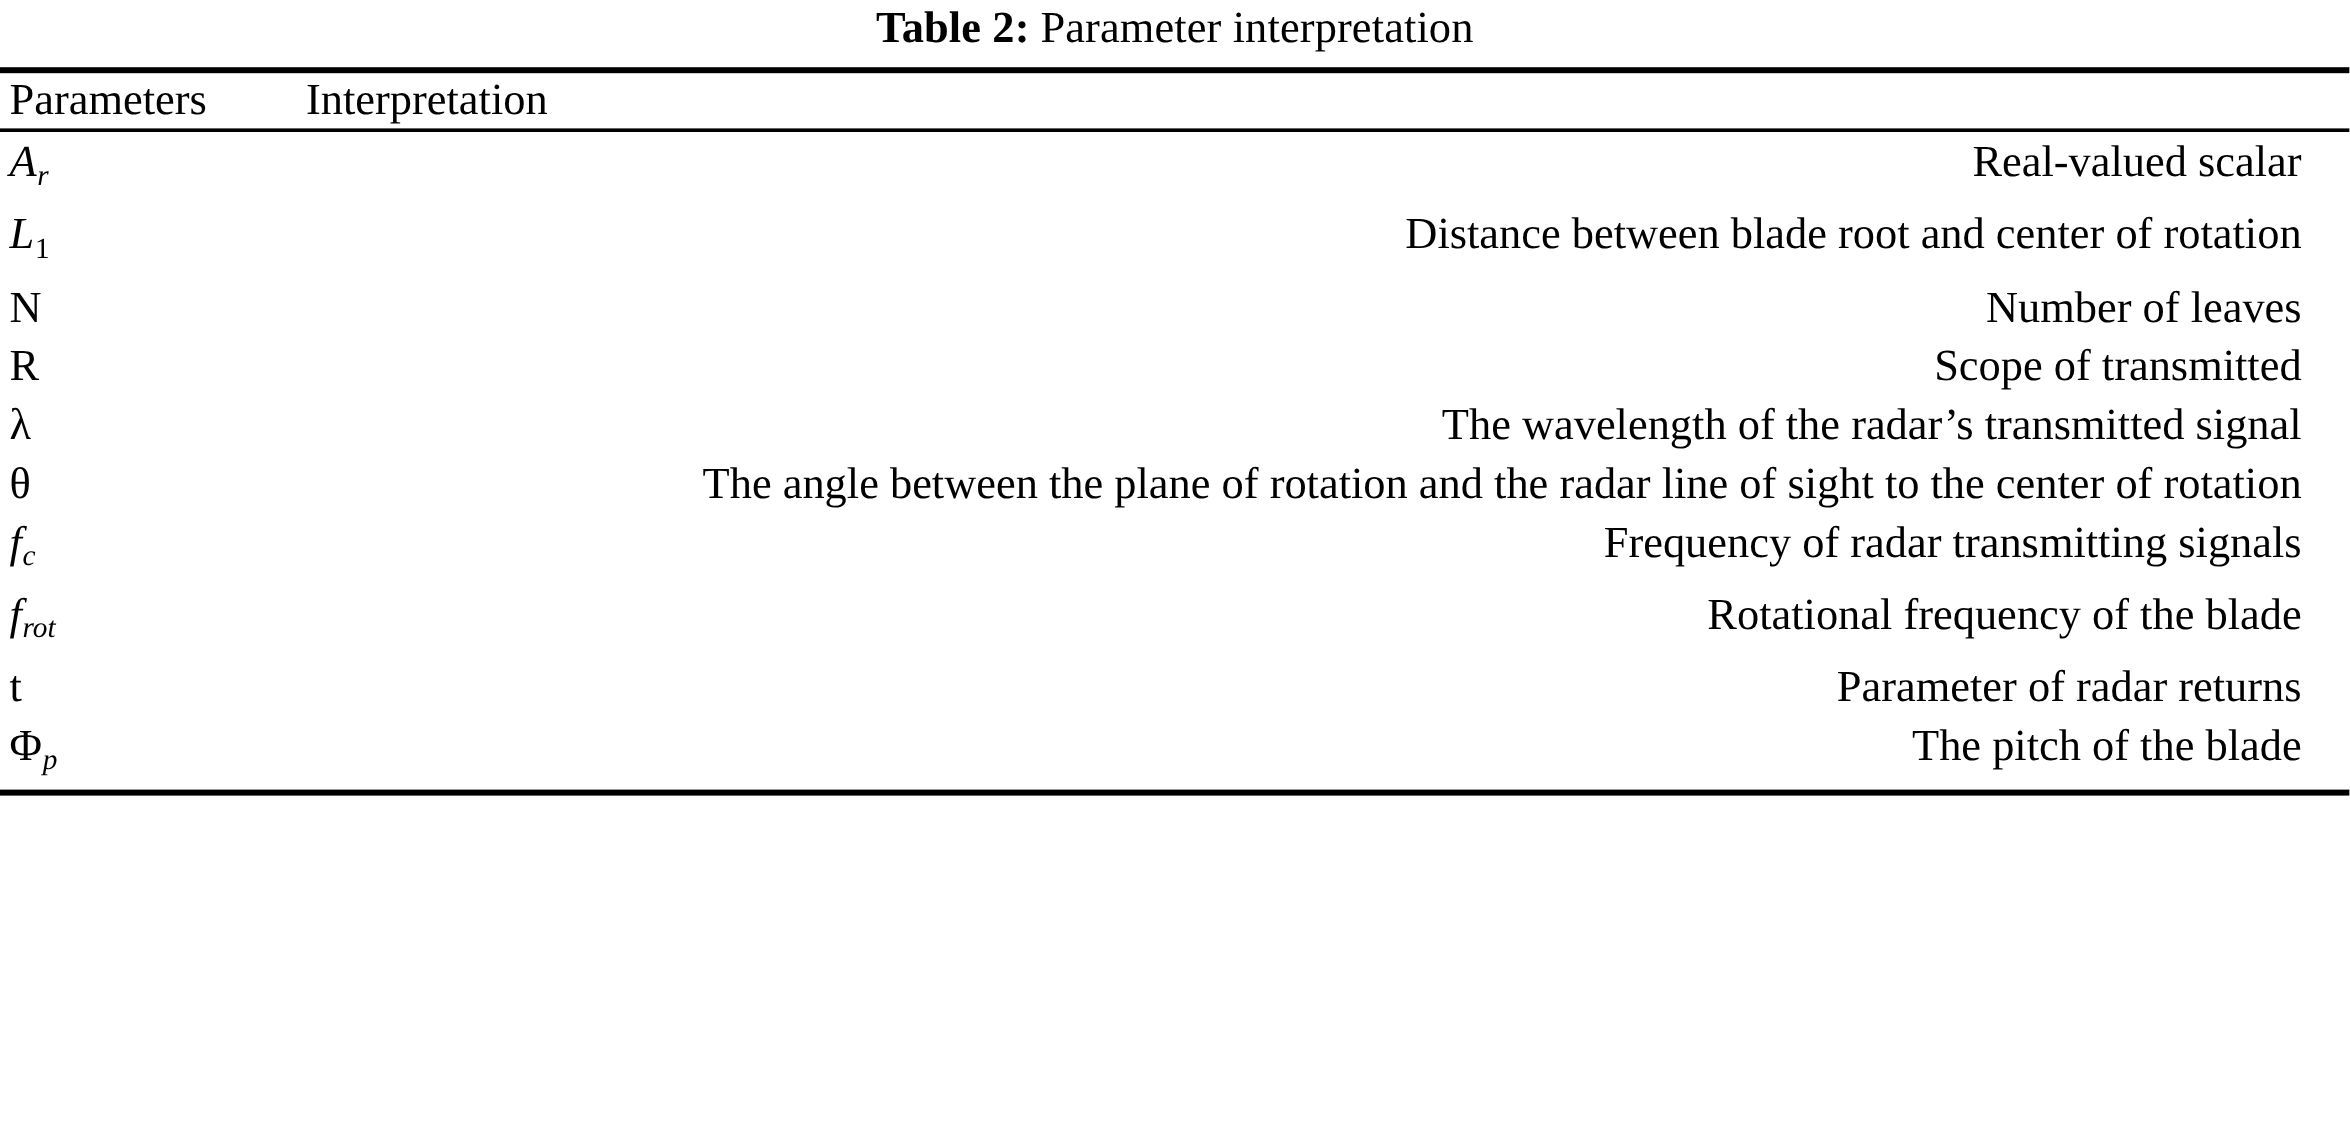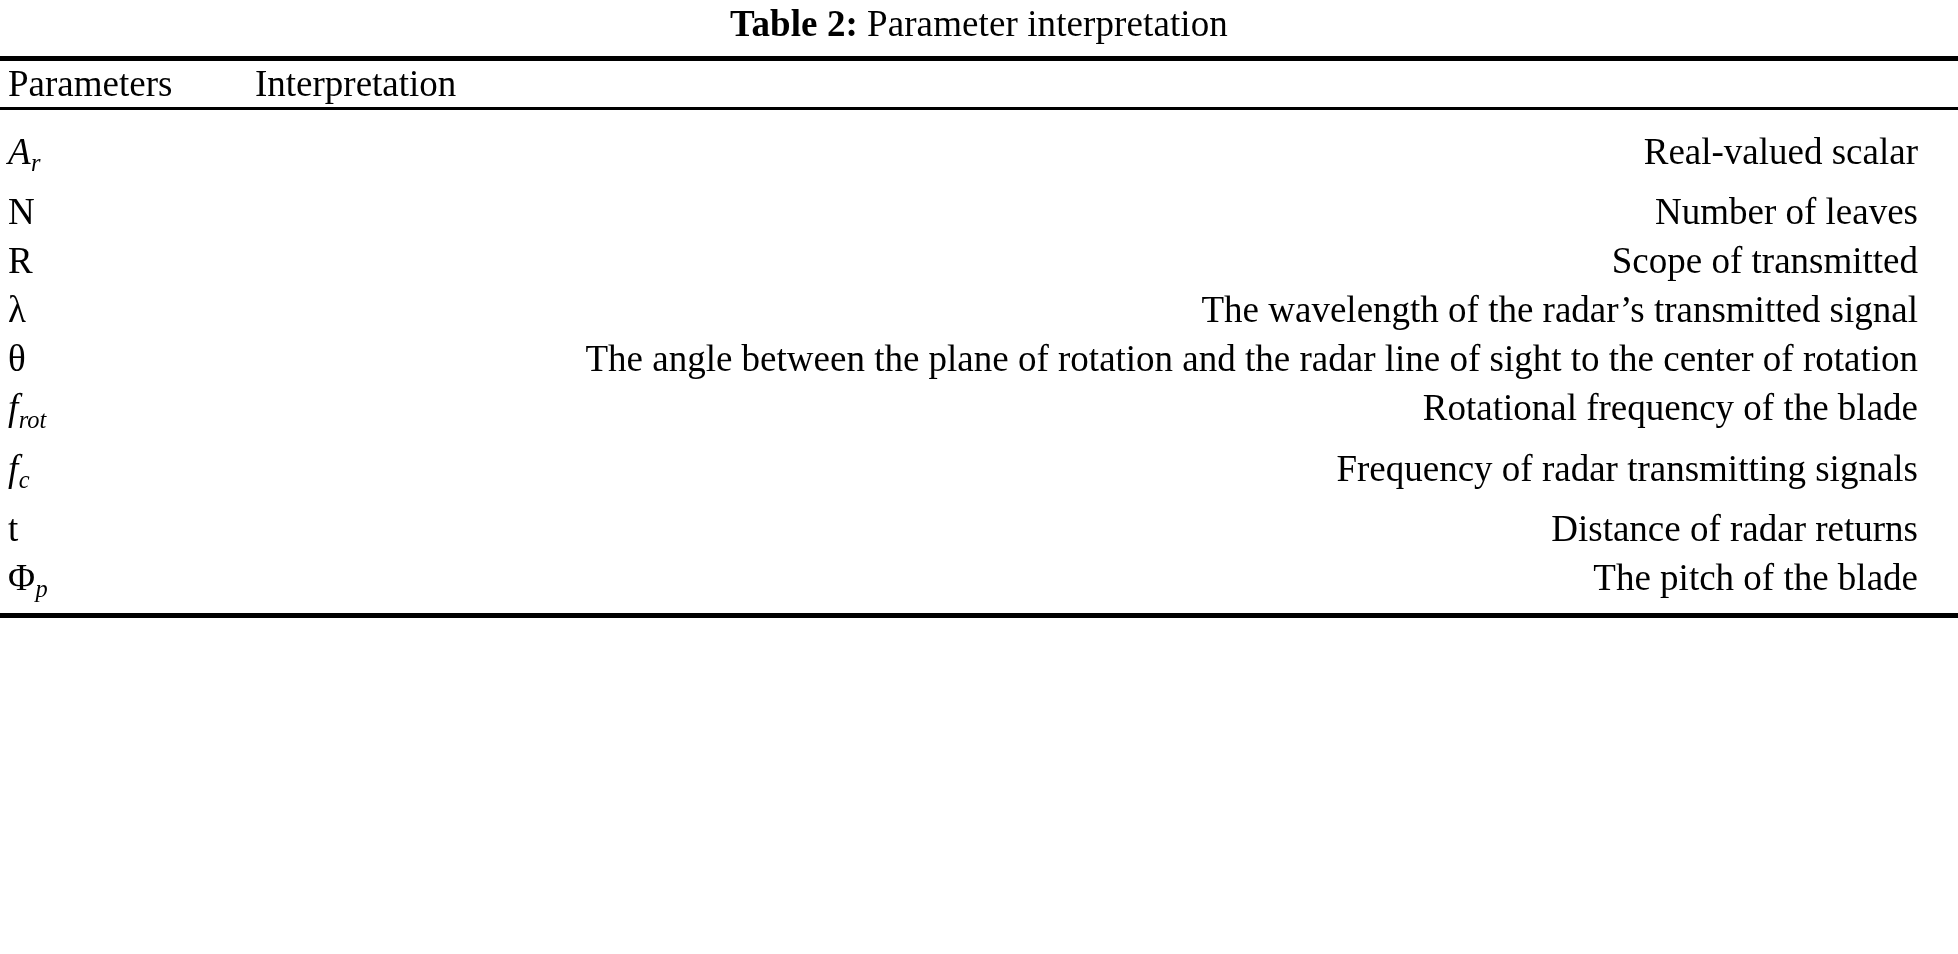--- a/index.html
+++ b/index.html
@@ -89,21 +89,21 @@
     padding-left: 8px;
     white-space: nowrap;
   }
   .row-cell.i {
     padding-left: 8px;
     padding-right: 40px;
     text-align: right;
   }
 
   
-  tbody tr:first-child .row-cell { padding-top: 17px; }
+  tbody tr:first-child .row-cell { padding-top: 1px; }
   tbody tr:last-child .row-cell { padding-bottom: 0; }
 
   
   .sym {
     display: inline-block;
     white-space: nowrap;
   }
   .sym .base-it {
     font-style: italic;
   }
@@ -156,46 +156,50 @@
     <colgroup>
       <col class="c-param">
       <col class="c-interp">
     </colgroup>
     <tbody id="tbody">
         <tr>
           <td class="row-cell p"><span class="sym"><span class="base-it">A</span><span class="sub">r</span></span></td>
           <td class="row-cell i">Real-valued scalar</td>
         </tr>
         <tr>
+          <td class="row-cell p"><span class="sym"><span class="base-it">L</span><span class="sub-up">1</span></span></td>
+          <td class="row-cell i">Distance between blade root and center of rotation</td>
+        </tr>
+        <tr>
           <td class="row-cell p"><span class="sym"><span class="base-up">N</span></span></td>
           <td class="row-cell i">Number of leaves</td>
         </tr>
         <tr>
           <td class="row-cell p"><span class="sym"><span class="base-up">R</span></span></td>
           <td class="row-cell i">Scope of transmitted</td>
         </tr>
         <tr>
           <td class="row-cell p"><span class="sym"><span class="greek">λ</span></span></td>
           <td class="row-cell i">The wavelength of the radar’s transmitted signal</td>
         </tr>
         <tr>
           <td class="row-cell p"><span class="sym"><span class="greek">θ</span></span></td>
           <td class="row-cell i">The angle between the plane of rotation and the radar line of sight to the center of rotation</td>
         </tr>
         <tr>
+          <td class="row-cell p"><span class="sym"><span class="base-it">f</span><span class="sub">c</span></span></td>
+          <td class="row-cell i">Frequency of radar transmitting signals</td>
+        </tr>
+        <tr>
           <td class="row-cell p"><span class="sym"><span class="base-it">f</span><span class="sub">rot</span></span></td>
           <td class="row-cell i">Rotational frequency of the blade</td>
         </tr>
         <tr>
-          <td class="row-cell p"><span class="sym"><span class="base-it">f</span><span class="sub">c</span></span></td>
-          <td class="row-cell i">Frequency of radar transmitting signals</td>
-        </tr>
-        <tr>
           <td class="row-cell p"><span class="sym"><span class="base-up">t</span></span></td>
-          <td class="row-cell i">Distance of radar returns</td>
+          <td class="row-cell i">Parameter of radar returns</td>
         </tr>
         <tr>
           <td class="row-cell p"><span class="sym"><span class="greek">Φ</span><span class="sub">p</span></span></td>
           <td class="row-cell i">The pitch of the blade</td>
         </tr>
       </tbody>
   </table>
 
   <div class="rule-bottom"></div>
 

